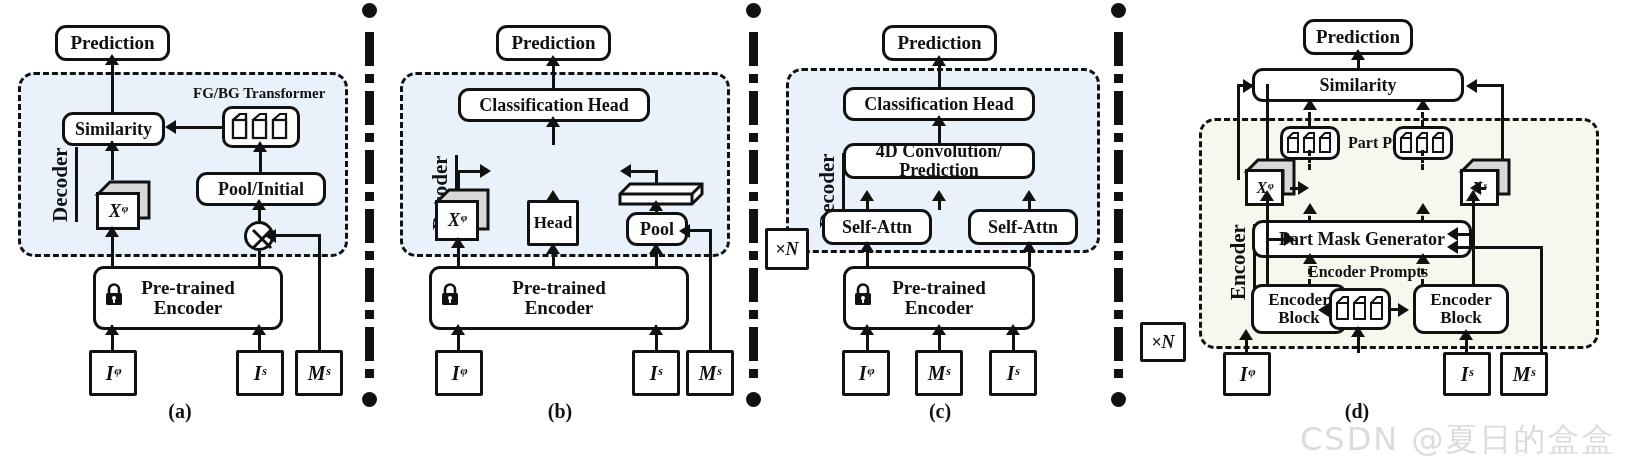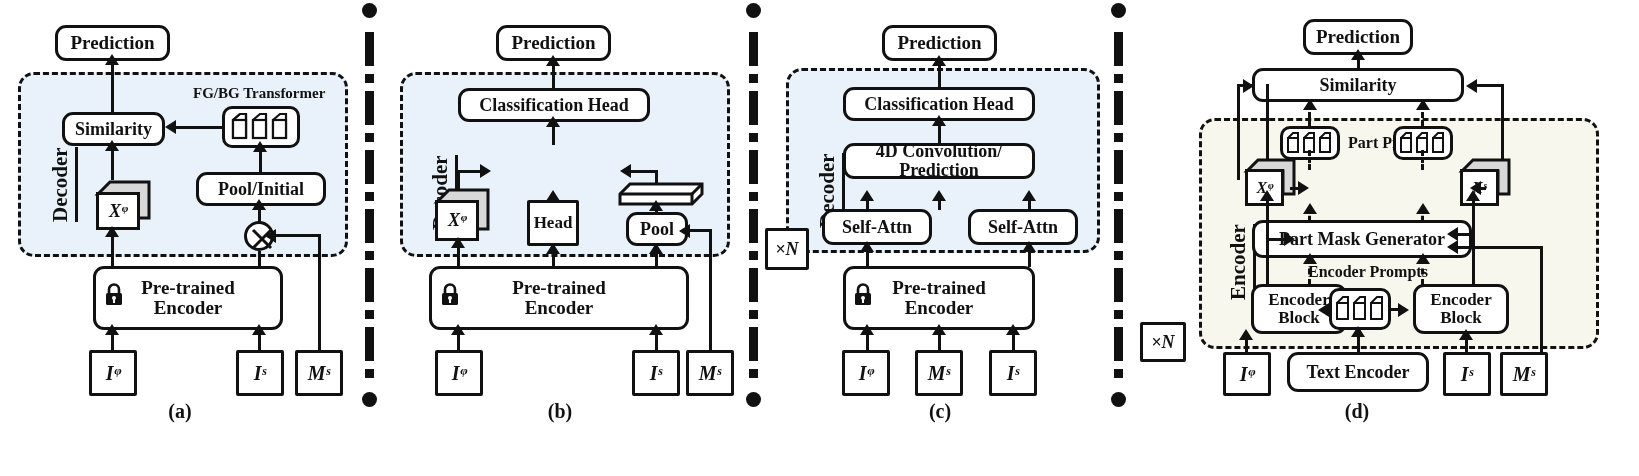--- a/index.html
+++ b/index.html
@@ -471,27 +471,27 @@
   </div>
   <div class="ln hl" style="left:1355px;top:308px;width:0;"></div>
   <div class="ah left" style="left:1318px;top:303px;"></div>
   <div class="ln hl" style="left:1326px;top:308px;width:4px;"></div>
   <div class="ah right" style="left:1398px;top:303px;"></div>
   <div class="ln hl" style="left:1391px;top:308px;width:9px;"></div>
 
   <div class="box sq ital" style="left:1140px;top:322px;width:46px;height:40px;font-size:18px;">×N</div>
 
   <div class="box sq ital" style="left:1223px;top:352px;width:48px;height:44px;font-size:20px;">Iᵠ</div>
-  <div class="box rounded" style="left:1287px;top:352px;width:142px;height:40px;font-size:18px;">Text Encoder</div>
   <div class="box sq ital" style="left:1443px;top:352px;width:48px;height:44px;font-size:20px;">Iˢ</div>
   <div class="box sq ital" style="left:1500px;top:352px;width:48px;height:44px;font-size:20px;">Mˢ</div>
 
   <div class="ln vl" style="left:1245px;top:335px;height:18px;"></div>
   <div class="ah up" style="left:1239px;top:329px;"></div>
   <div class="ln vl" style="left:1357px;top:332px;height:21px;"></div>
   <div class="ah up" style="left:1351px;top:326px;"></div>
   <div class="ln vl" style="left:1465px;top:335px;height:18px;"></div>
   <div class="ah up" style="left:1459px;top:329px;"></div>
 
   <div class="caption" style="left:1327px;top:400px;width:60px;font-size:20px;">(d)</div>
 
+  <div class="wm" style="left:1300px;top:418px;font-size:32px;letter-spacing:2px;">CSDN @夏日的盒盒</div>
 
 </div>
 
 </body></html>

